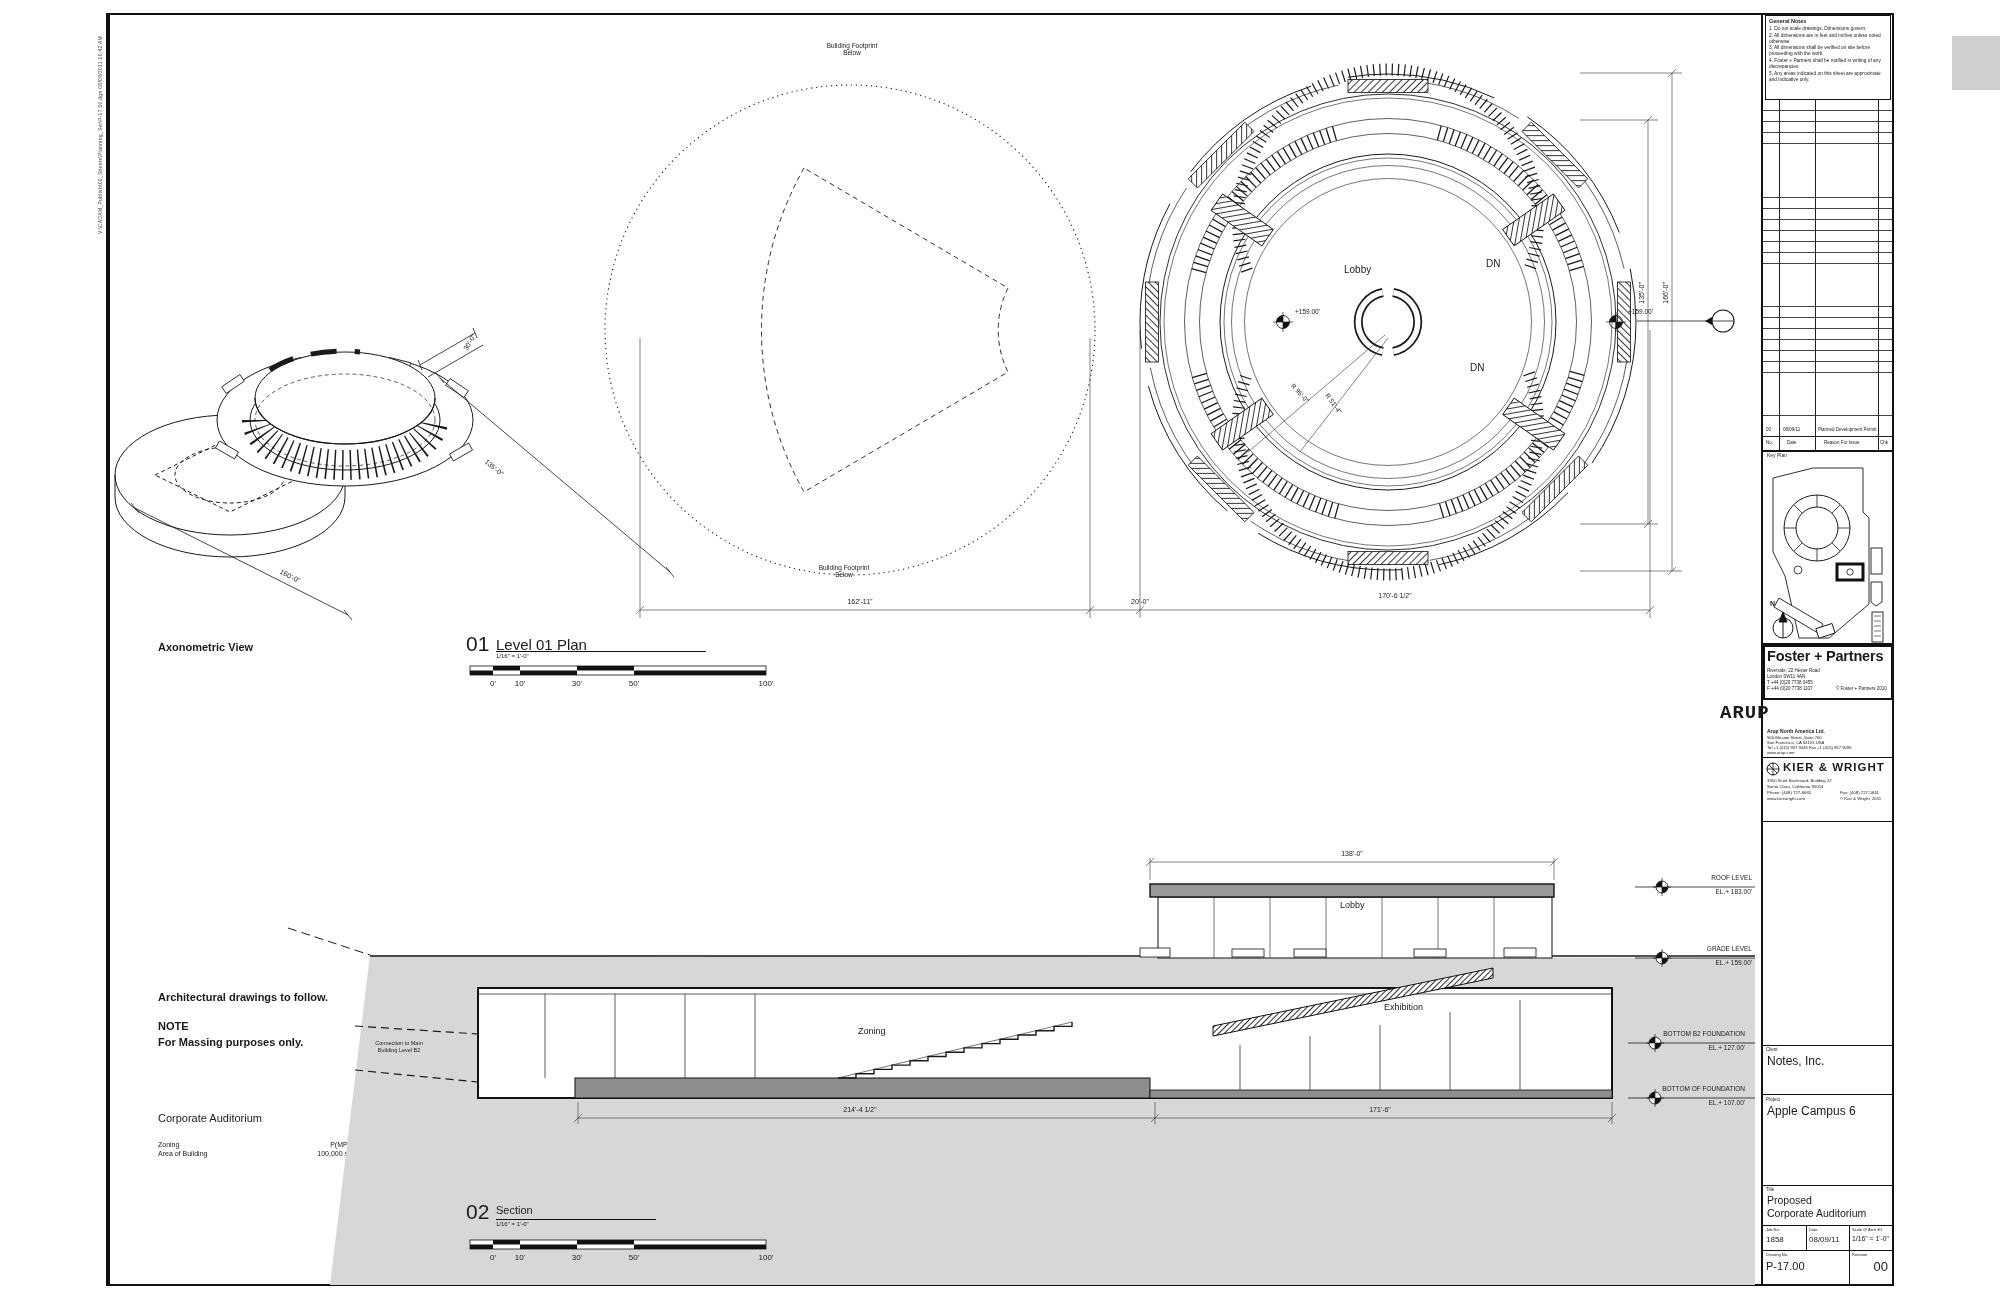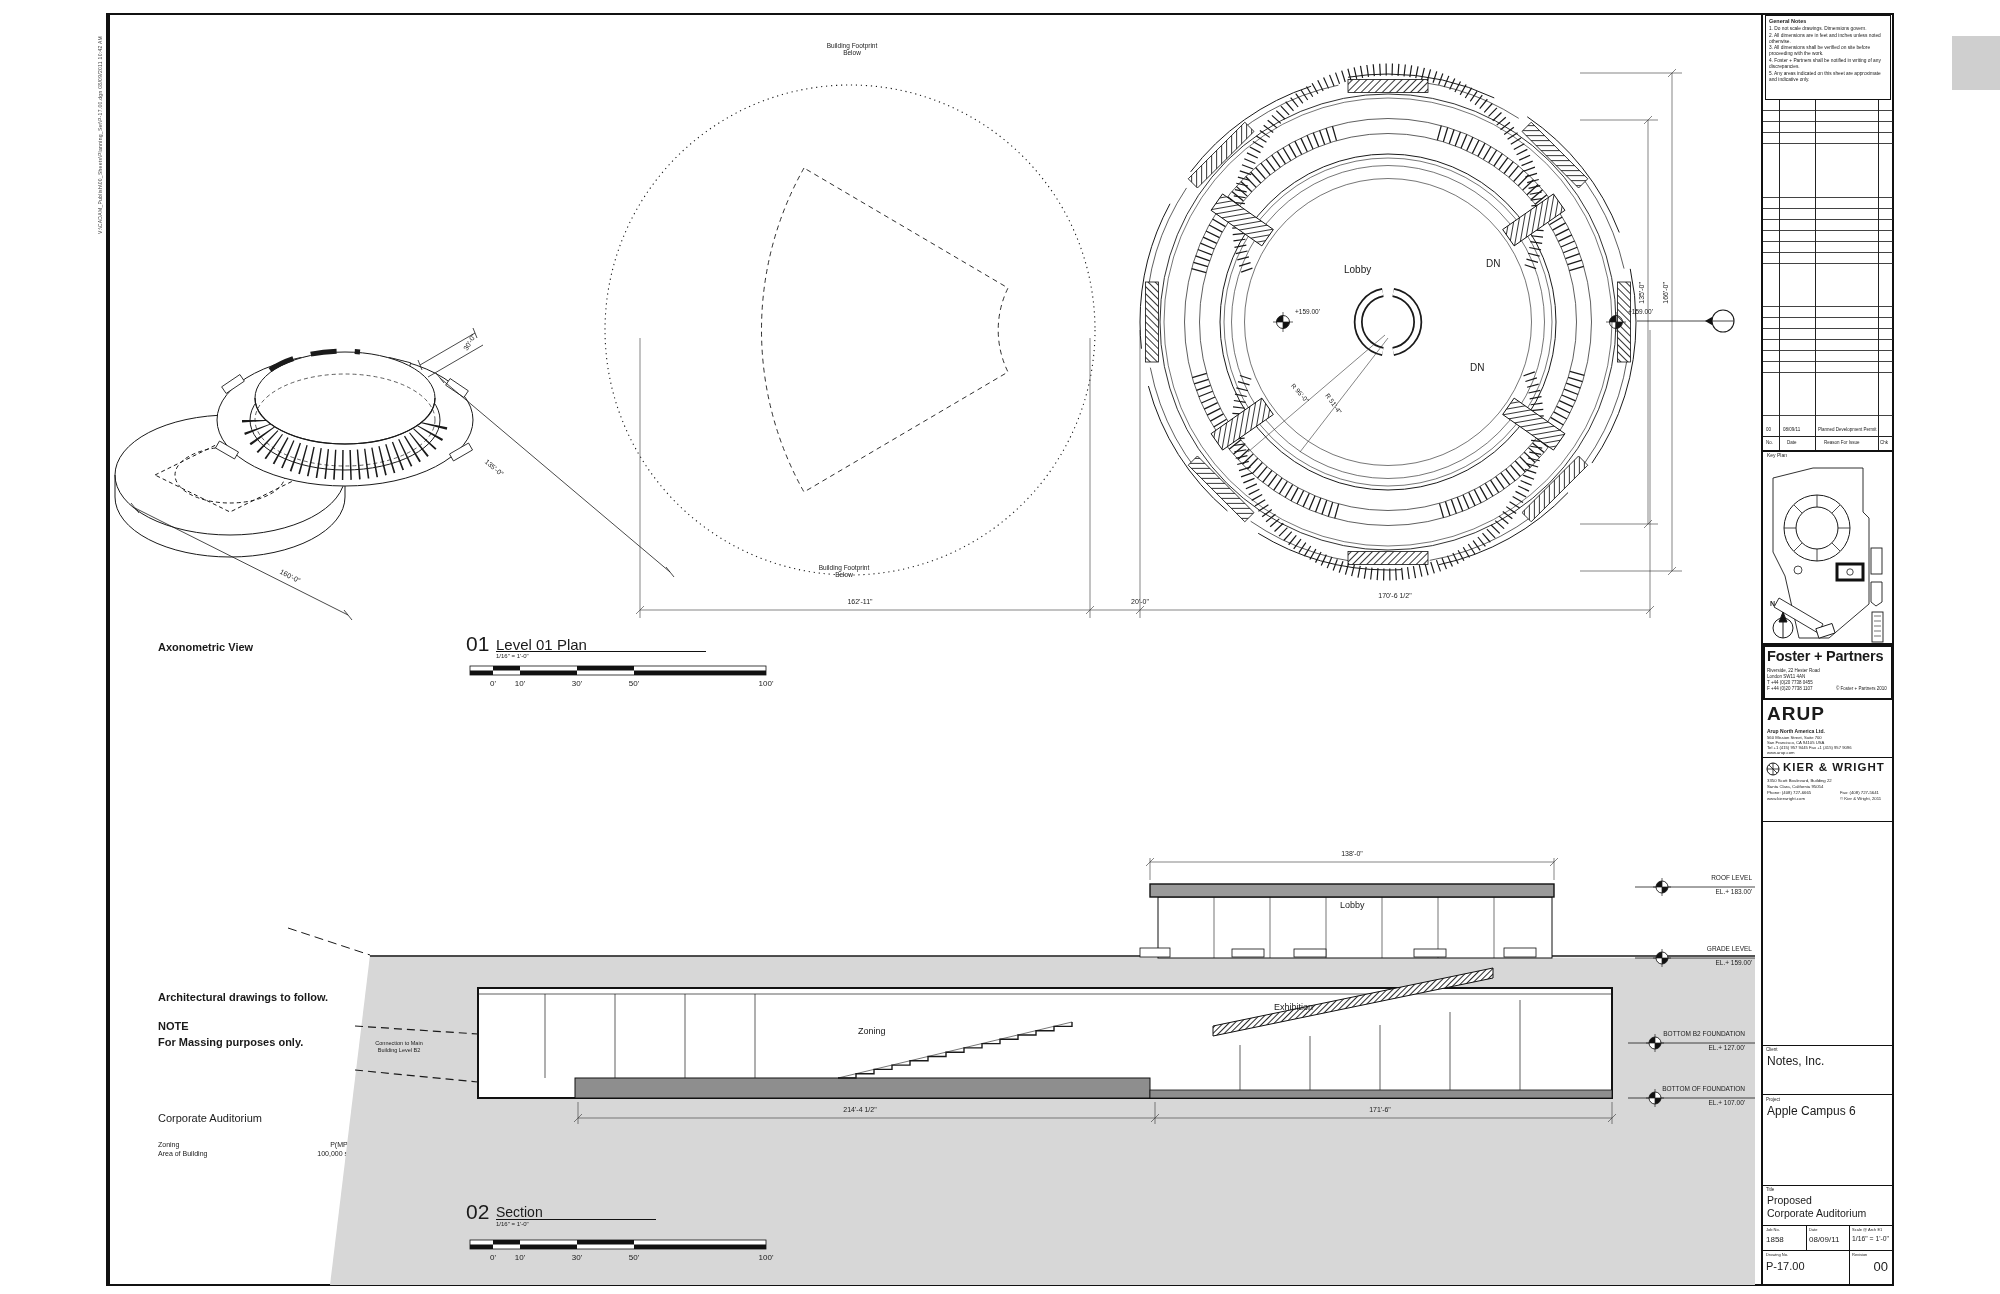--- a/index.html
+++ b/index.html
@@ -278,37 +278,37 @@
     <g transform="translate(1375,258)">
       <circle r="6" stroke-width="0.9" fill="#fff"></circle>
       <path d="M0,0 L6,0 A6,6 0 0,1 0,6 Z M0,0 L-6,0 A6,6 0 0,1 0,-6 Z" fill="#111" stroke="none"></path>
       <path d="M-9,0 H9 M0,-9 V9" stroke-width="0.7"></path>
     </g>
   </g>
 </svg>
 
 <div class="t" style="left:1340px;top:900px;font-size:9px;">Lobby</div>
 <div class="t" style="left:858px;top:1026px;font-size:9px;">Zoning</div>
-<div class="t" style="left:1274px;top:1002px;font-size:9px;">Exhibition</div>
+<div class="t" style="left:1384px;top:1002px;font-size:9px;">Exhibition</div>
 <div class="t c wrap" style="left:368px;top:1040px;width:62px;font-size:5.5px;line-height:1.2;">Connection to Main Building Level B2</div>
 <div class="t c" style="left:1272px;top:850px;width:160px;font-size:7px;">138'-0"</div>
 <div class="t c" style="left:780px;top:1106px;width:160px;font-size:7px;">214'-4 1/2"</div>
 <div class="t c" style="left:1300px;top:1106px;width:160px;font-size:7px;">171'-6"</div>
 
 <div class="t r" style="left:1642px;top:874px;width:110px;font-size:6.5px;">ROOF LEVEL</div>
 <div class="t r" style="left:1642px;top:888px;width:110px;font-size:6.5px;">EL.+ 183.00'</div>
 <div class="t r" style="left:1642px;top:945px;width:110px;font-size:6.5px;">GRADE LEVEL</div>
 <div class="t r" style="left:1642px;top:959px;width:110px;font-size:6.5px;">EL.+ 159.00'</div>
 <div class="t r" style="left:1635px;top:1030px;width:110px;font-size:6.5px;">BOTTOM B2 FOUNDATION</div>
 <div class="t r" style="left:1635px;top:1044px;width:110px;font-size:6.5px;">EL.+ 127.00'</div>
 <div class="t r" style="left:1635px;top:1085px;width:110px;font-size:6.5px;">BOTTOM OF FOUNDATION</div>
 <div class="t r" style="left:1635px;top:1099px;width:110px;font-size:6.5px;">EL.+ 107.00'</div>
 
 <div class="t" style="left:466px;top:1200px;font-size:21px;">02</div>
-<div class="t" style="left:496px;top:1204px;font-size:14px;">Section</div>
+<div class="t" style="left:496px;top:1204px;font-size:11px;">Section</div>
 <div class="abs" style="left:496px;top:1219px;width:160px;height:0;border-top:1.2px solid #111;"></div>
 <div class="t" style="left:496px;top:1221px;font-size:6px;">1/16" = 1'-0"</div>
 <svg style="left:470px;top:1240px;" width="298" height="10" viewBox="0 0 298 10">
   <rect x="0" y="0" width="296" height="9" fill="#fff" stroke="#111" stroke-width="0.8"></rect>
   <rect x="0" y="4.5" width="23" height="4.5" fill="#111"></rect>
   <rect x="23" y="0" width="27" height="4.5" fill="#111"></rect>
   <rect x="50" y="4.5" width="57" height="4.5" fill="#111"></rect>
   <rect x="107" y="0" width="57" height="4.5" fill="#111"></rect>
   <rect x="164" y="4.5" width="132" height="4.5" fill="#111"></rect>
 </svg>
@@ -369,21 +369,21 @@
 
 <div class="box" style="left:1763px;top:645px;width:130px;height:55px;border-width:2px;"></div>
 <div class="t b" style="left:1767px;top:648px;font-size:14.5px;letter-spacing:-0.2px;">Foster + Partners</div>
 <div class="t" style="left:1767px;top:668px;font-size:4.5px;">Riverside, 22 Hester Road</div>
 <div class="t" style="left:1767px;top:674px;font-size:4.5px;">London SW11 4AN</div>
 <div class="t" style="left:1767px;top:680px;font-size:4.5px;">T +44 (0)20 7738 0455</div>
 <div class="t" style="left:1767px;top:686px;font-size:4.5px;">F +44 (0)20 7738 1107</div>
 <div class="t" style="left:1836px;top:686px;font-size:4.5px;">© Foster + Partners 2010</div>
 
 <div class="abs" style="left:1763px;top:700px;width:130px;height:58px;border-bottom:1.5px solid #111;box-sizing:border-box;"></div>
-<div class="t b" style="left:1767px;top:703px;font-size:19px;font-family:Liberation Sans, sans-serif;letter-spacing:1px;text-align:right;">ARUP</div>
+<div class="t b" style="left:1720px;top:703px;font-size:19px;font-family:Liberation Mono, monospace;letter-spacing:1px;text-align:right;">ARUP</div>
 <div class="t b" style="left:1767px;top:729px;font-size:5px;">Arup North America Ltd.</div>
 <div class="t" style="left:1767px;top:736px;font-size:4.2px;">560 Mission Street, Suite 700</div>
 <div class="t" style="left:1767px;top:741px;font-size:4.2px;">San Francisco, CA 94105  USA</div>
 <div class="t" style="left:1767px;top:746px;font-size:4.2px;">Tel +1 (415) 957 9445   Fax +1 (415) 957 9096</div>
 <div class="t" style="left:1767px;top:751px;font-size:4.2px;">www.arup.com</div>
 
 <div class="abs" style="left:1763px;top:758px;width:130px;height:64px;border-bottom:1.5px solid #111;box-sizing:border-box;"></div>
 <svg style="left:1766px;top:762px;" width="14" height="14" viewBox="0 0 14 14">
   <circle cx="7" cy="7" r="6" fill="none" stroke="#111" stroke-width="1"></circle>
   <path d="M7,1 V13 M1,7 H13 M3,3 L11,11" stroke="#111" stroke-width="0.8" fill="none"></path>

